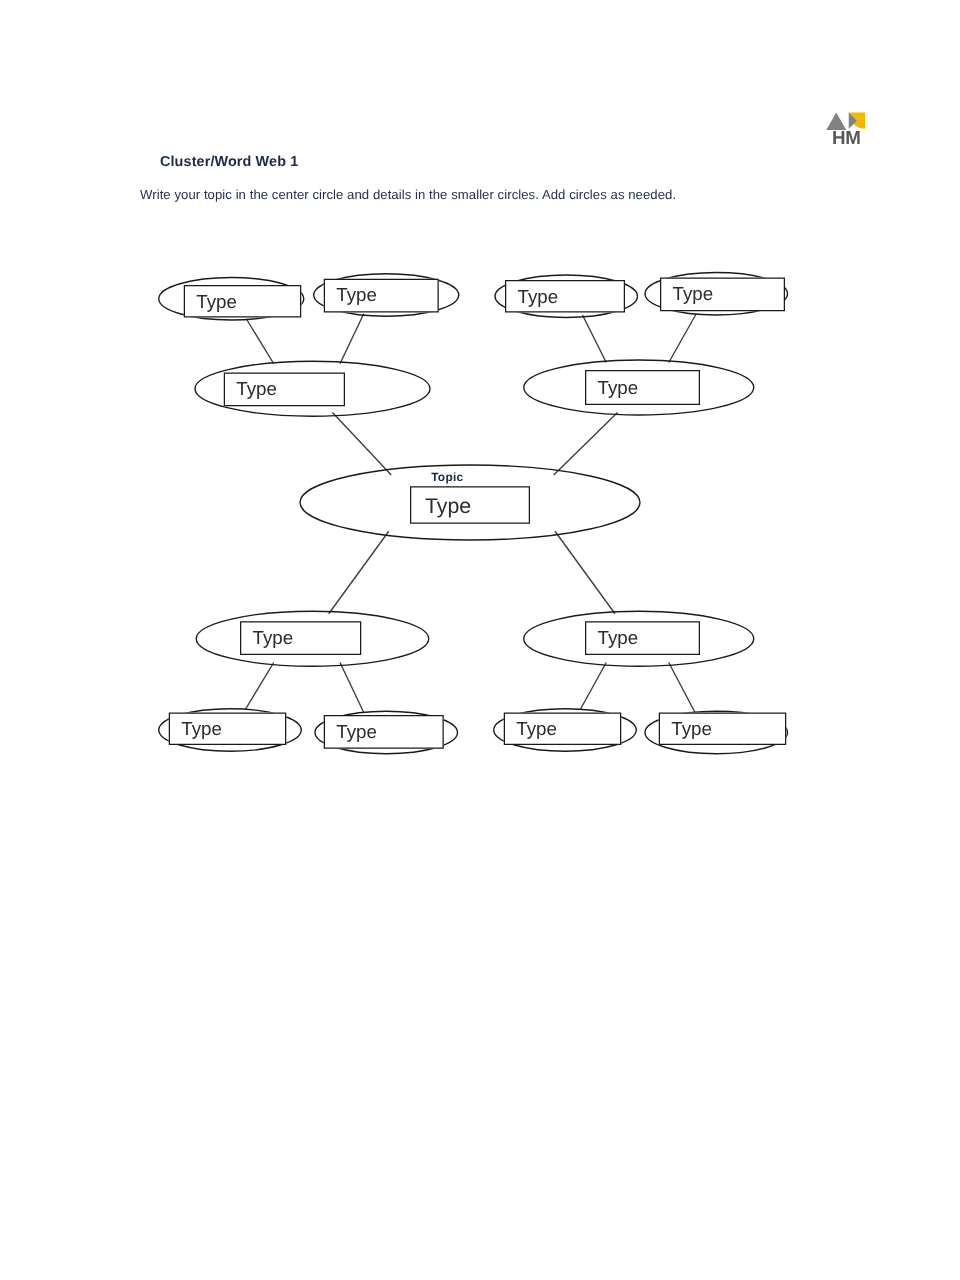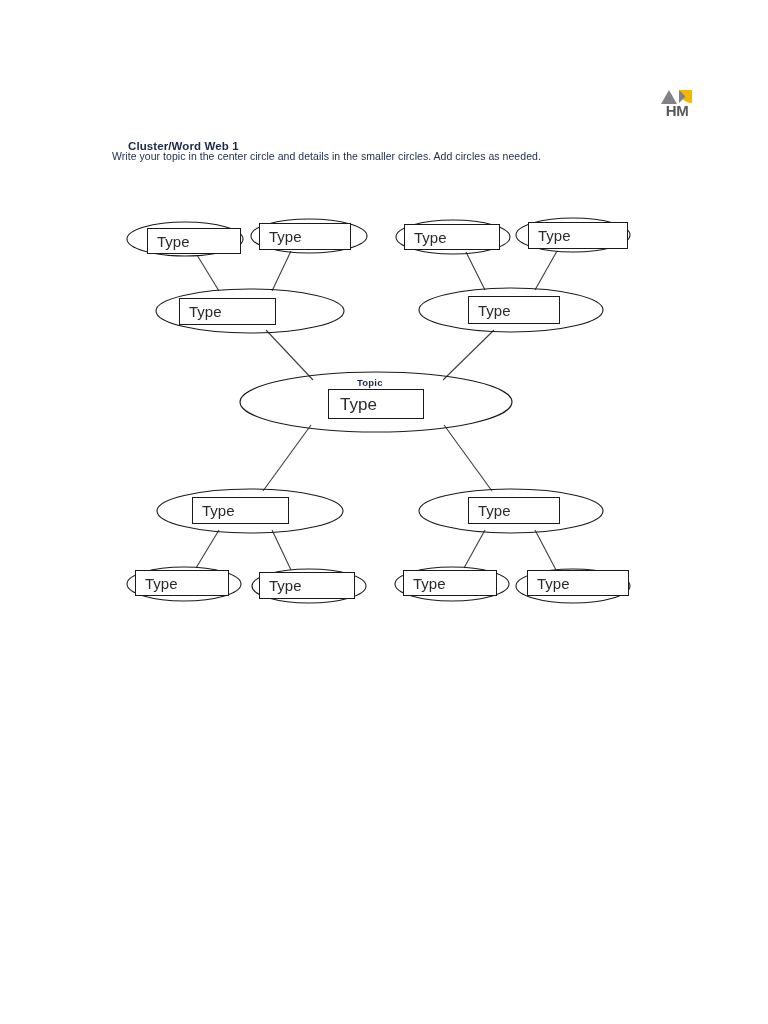--- a/index.html
+++ b/index.html
@@ -47,21 +47,20 @@
 
   
   #worksheet-title {
     position: absolute;
     left: 128px; top: 124px;
     font-size: 11.5px;
     font-weight: bold;
     color: #1b2a4a;
     letter-spacing: 0.1px;
     white-space: nowrap;
-    margin-top: 16px;
   }
   #worksheet-instructions {
     position: absolute;
     left: 112px; top: 150px;
     font-size: 10.5px;
     color: #223152;
     letter-spacing: 0.05px;
     white-space: nowrap;
   }
 
@@ -172,21 +171,21 @@
     <div class="type-box" style="left:259px; top:223px; width:92px; height:27px;">Type</div>
 
     <div class="type-box" style="left:404px; top:224px; width:96px; height:26px;">Type</div>
 
     <div class="type-box" style="left:528px; top:222px; width:100px; height:27px;">Type</div>
 
     <div class="type-box" style="left:179px; top:298px; width:97px; height:27px;">Type</div>
 
     <div class="type-box" style="left:468px; top:296px; width:92px; height:28px;">Type</div>
 
-    <div class="topic-label" style="left:357px; top:377px;">Topic</div>
+    <div class="topic-label" style="left:345px; top:377px;">Topic</div>
 
     <div class="type-box center-box" style="left:328px; top:389px; width:96px; height:30px;">Type</div>
 
     <div class="type-box" style="left:192px; top:497px; width:97px; height:27px;">Type</div>
 
     <div class="type-box" style="left:468px; top:497px; width:92px; height:27px;">Type</div>
 
     <div class="type-box" style="left:135px; top:570px; width:94px; height:26px;">Type</div>
 
     <div class="type-box" style="left:259px; top:572px; width:96px; height:27px;">Type</div>

